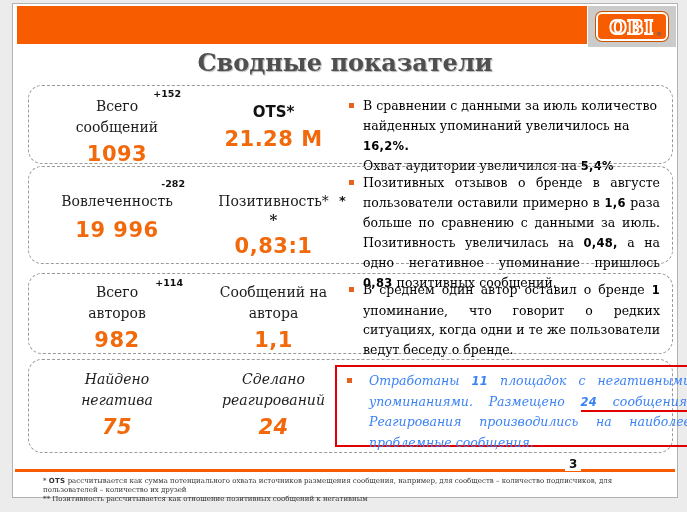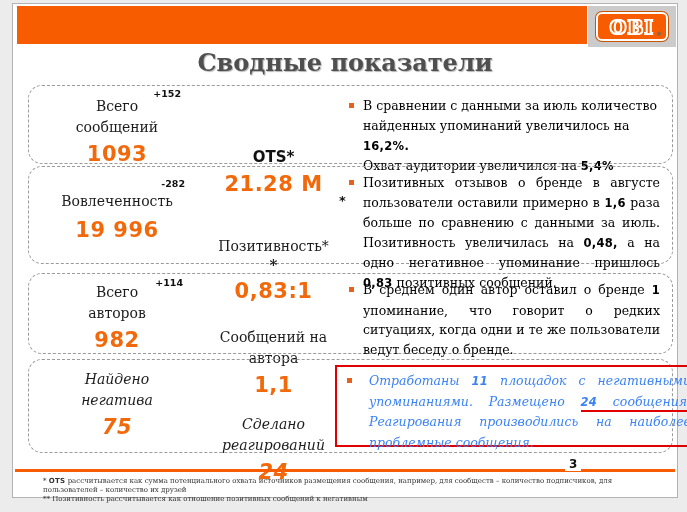--- a/index.html
+++ b/index.html
@@ -20,21 +20,21 @@
 
   
   .mrow { position:absolute; left:15px; width:645px; border:1.5px dashed #9a9a9a; border-radius:14px; }
   .r1 { top:81px;  height:79px; }
   .r2 { top:162px; height:98px;padding-left:46px; }
   .r3 { top:269px; height:81px; }
   .r4 { top:355px; height:94px;font-style:italic; }
 
   .col { position:absolute; text-align:center; }
   .col1 { left:8px;   width:160px; }
-  .col2 { left:162px; width:165px;margin-top:45px; }
+  .col2 { left:162px; width:165px; }
   .r1 .col1 { top:10px; } .r1 .col2 { top:16px; }
   .r2 .col1 { top:24px; } .r2 .col2 { top:24px; }
   .r3 .col1 { top:8px;  } .r3 .col2 { top:8px; }
   .r4 .col1 { top:9px;  } .r4 .col2 { top:9px; }
 
   .mlabel { font-size:14px; line-height:21px; color:#1c1c1c; }
   .mlabel2 { font-size:15px; line-height:16px; color:#1c1c1c; font-weight:bold; }
   .ots-label { font-family:"DejaVu Sans", sans-serif; font-weight:bold; font-size:15px; line-height:21px; color:#111; }
   .mvalue { margin-top:4px; font-family:"DejaVu Sans", sans-serif; font-weight:800; font-size:21px; letter-spacing:0.5px; color:#F2690B; }
   .r2 .mvalue { margin-top:6px; }

